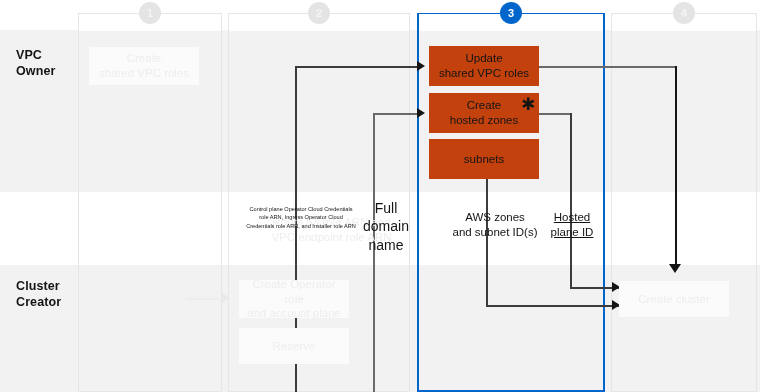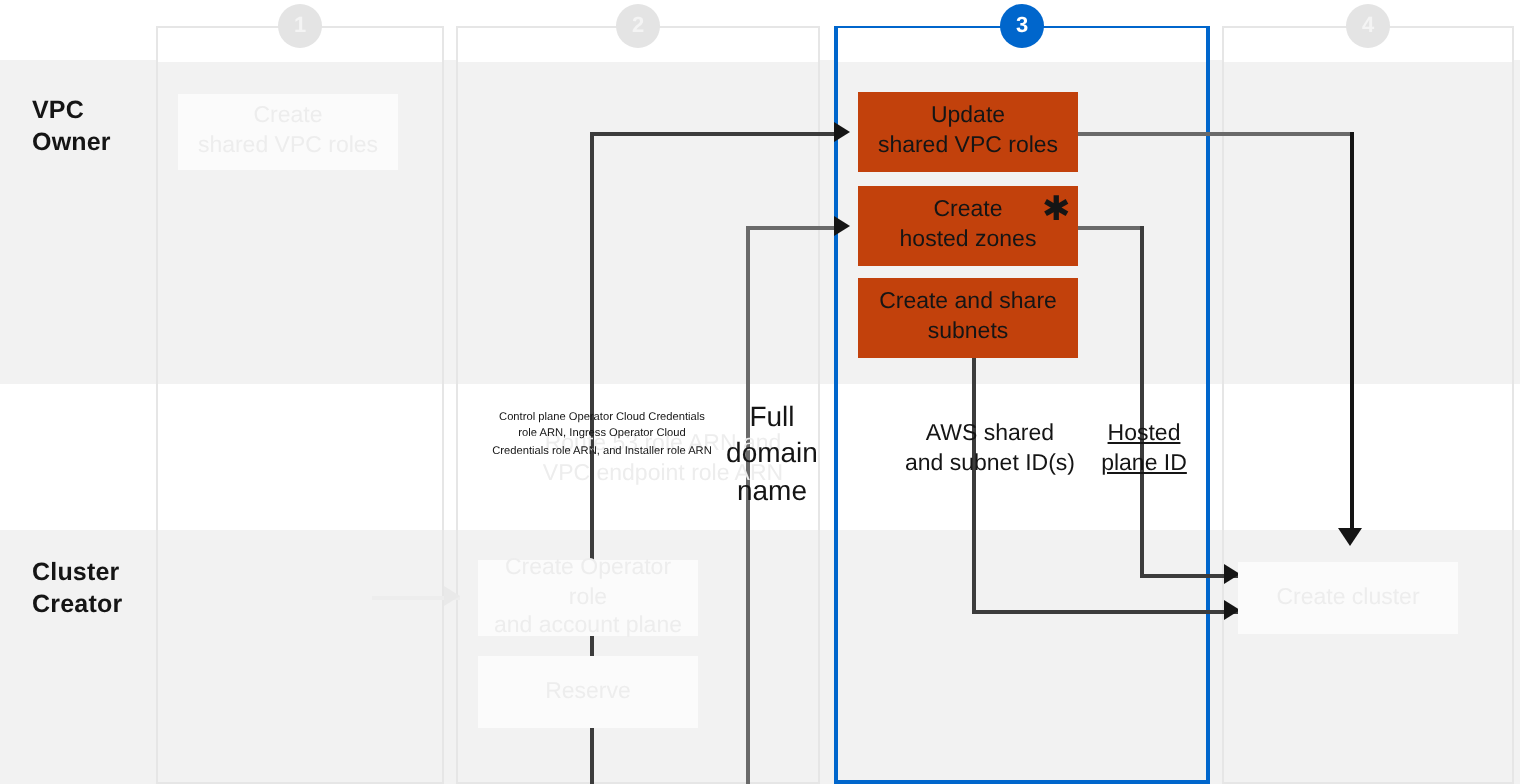--- a/index.html
+++ b/index.html
@@ -164,21 +164,20 @@
   <div class="box" id="box-create-hosted-zones">
     <div>
       <div>Create</div>
       <div>hosted zones</div>
     </div>
   </div>
   <div id="asterisk-hosted-zones">✱</div>
 
   <div class="box" id="box-create-share-subnets">
     <div>
-      <div>Create and share</div>
       <div>subnets</div>
     </div>
   </div>
 
   <div class="box faded" id="box-create-operator-role">
     <div>
       <div>Create Operator role</div>
       <div>and account plane</div>
     </div>
   </div>
@@ -194,21 +193,21 @@
 
   <div class="annot" id="annot-control-plane-arn">Control plane Operator Cloud Credentials role ARN, Ingress Operator Cloud Credentials role ARN, and Installer role ARN</div>
 
   <div class="annot" id="annot-full-domain-name">
     <div>Full</div>
     <div>domain</div>
     <div>name</div>
   </div>
 
   <div class="annot" id="annot-aws-region-subnets">
-    <div>AWS shared</div>
+    <div>AWS zones</div>
     <div>and subnet ID(s)</div>
   </div>
 
   <div class="annot" id="annot-hosted-zone-id">
     <div>Hosted</div>
     <div>plane ID</div>
   </div>
 
 </div>
 

